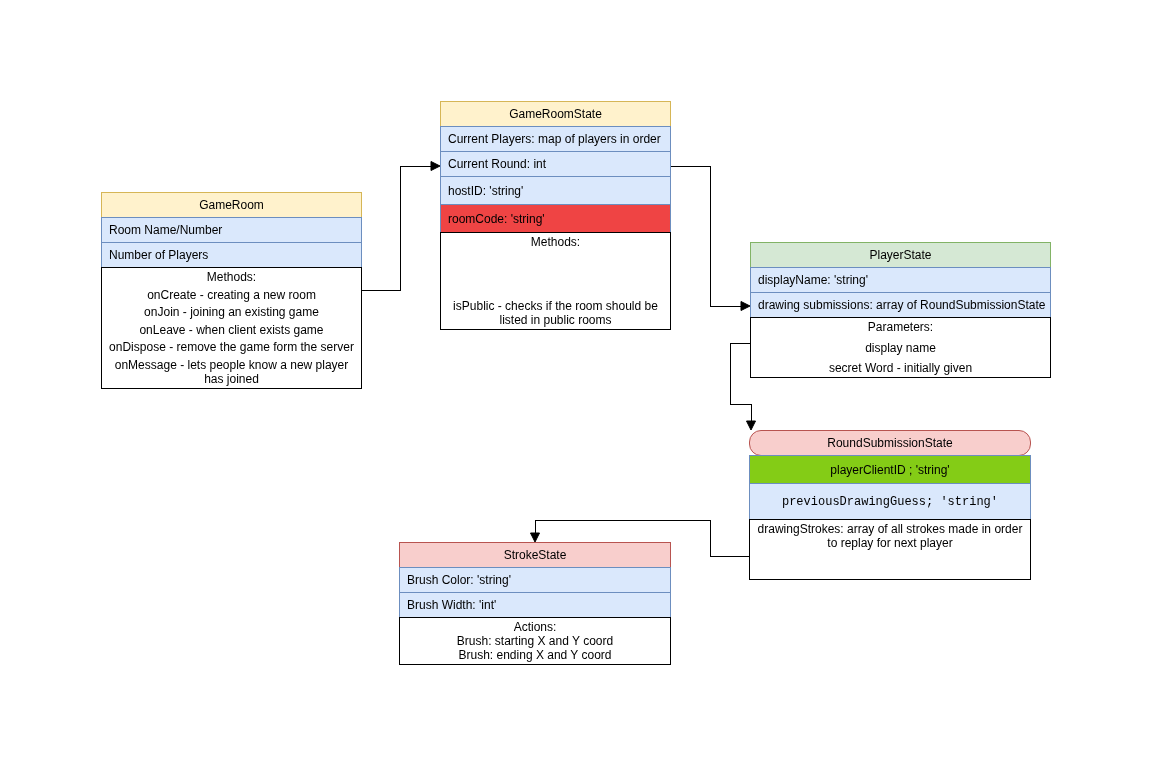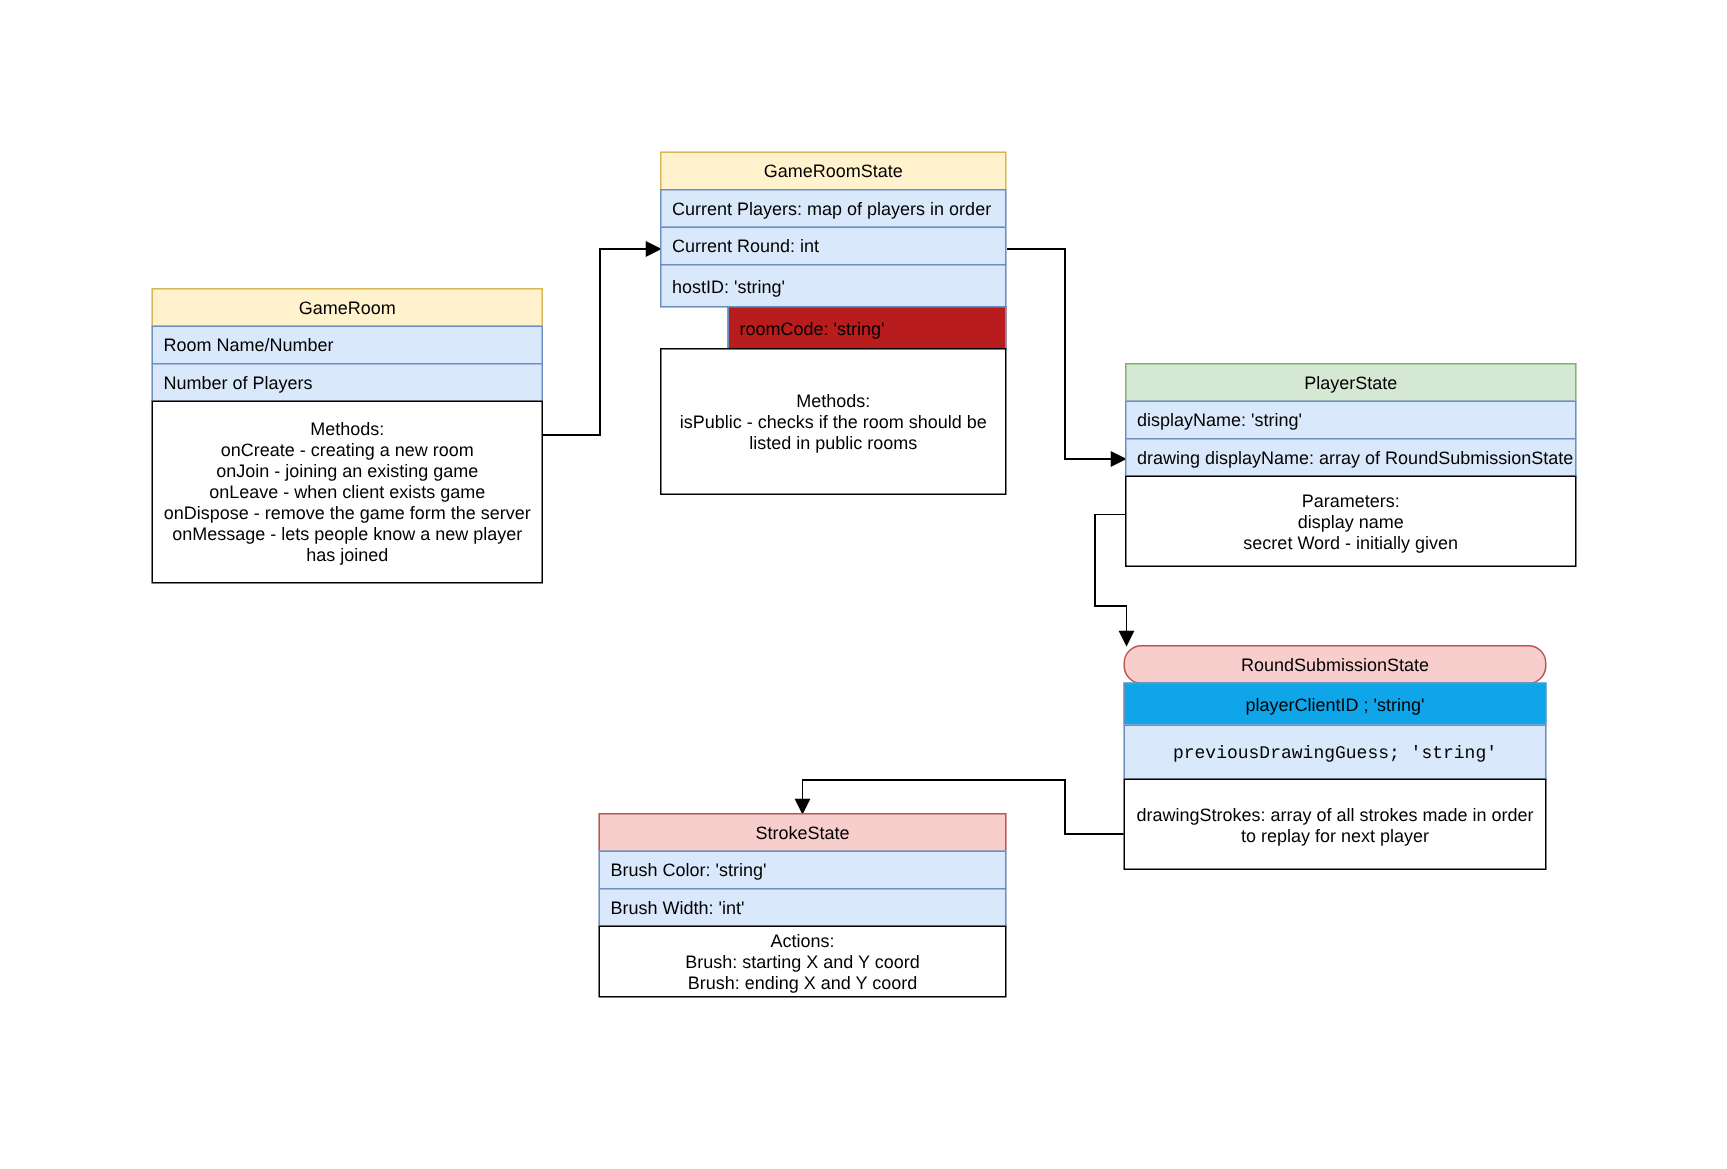--- a/index.html
+++ b/index.html
@@ -27,21 +27,21 @@
     line-height: 14px;
     background: #ffffff;
   }
   .sec + .sec { margin-top: -1px; }
   .hdr { justify-content: center; }
   .row { padding-left: 7px; }
   .row.center { justify-content: center; padding-left: 0; }
   .nbody {
     flex: 1 1 auto;
     flex-direction: column;
-    justify-content: center;
+    justify-content: space-between;
     text-align: center;
     padding: 2px 3px;
     border-color: #000000;
   }
   .fill-yellow { background: #FFF2CC; border-color: #D6B656; }
   .fill-blue   { background: #DAE8FC; border-color: #6C8EBF; }
   .fill-green  { background: #D5E8D4; border-color: #82B366; }
   .fill-red    { background: #F8CECC; border-color: #B85450; }
 
   #n-gameroom        { left: 101px; top: 192px; width: 261px; height: 197px; }
@@ -89,41 +89,41 @@
       <div>onDispose - remove the game form the server</div>
       <div>onMessage - lets people know a new player has joined</div>
     </div>
   </div>
 
   <div class="node" id="n-gameroomstate">
     <div class="sec hdr h26 fill-yellow" style="background-color: rgb(255, 242, 204); border-color: rgb(214, 182, 86);">GameRoomState</div>
     <div class="sec row h26 fill-blue" style="background-color: rgb(218, 232, 252); border-color: rgb(108, 142, 191);">Current Players: map of players in order</div>
     <div class="sec row h26 fill-blue" style="background-color: rgb(218, 232, 252); border-color: rgb(108, 142, 191);">Current Round: int</div>
     <div class="sec row h29 fill-blue" style="background-color: rgb(218, 232, 252); border-color: rgb(108, 142, 191);">hostID: 'string'</div>
-    <div class="sec row h29 fill-blue" style="background-color: #b91c1c; border-color: rgb(108, 142, 191); margin-left: 45px;">roomCode: 'string'</div>
+    <div class="sec row h29 fill-blue" style="background-color: #ef4444; border-color: rgb(108, 142, 191);">roomCode: 'string'</div>
     <div class="sec nbody">
       <div>Methods:</div>
       <div>isPublic - checks if the room should be listed in public rooms</div>
     </div>
   </div>
 
   <div class="node" id="n-playerstate">
     <div class="sec hdr h26 fill-green" style="background-color: rgb(213, 232, 212); border-color: rgb(130, 179, 102);">PlayerState</div>
     <div class="sec row h26 fill-blue" style="background-color: rgb(218, 232, 252); border-color: rgb(108, 142, 191);">displayName: 'string'</div>
-    <div class="sec row h26 fill-blue" style="background-color: rgb(218, 232, 252); border-color: rgb(108, 142, 191);">drawing displayName: array of RoundSubmissionState</div>
+    <div class="sec row h26 fill-blue" style="background-color: rgb(218, 232, 252); border-color: rgb(108, 142, 191);">drawing submissions: array of RoundSubmissionState</div>
     <div class="sec nbody">
       <div>Parameters:</div>
       <div>display name</div>
       <div>secret Word - initially given</div>
     </div>
   </div>
 
   <div class="node" id="n-roundsubmission">
     <div class="sec hdr h26 fill-red" style="background-color: rgb(248, 206, 204); border-color: rgb(184, 84, 80); border-radius: 12px;">RoundSubmissionState</div>
-    <div class="sec row center h29 fill-blue" style="background-color: #0ea5e9; border-color: rgb(108, 142, 191);">playerClientID ; 'string'</div>
+    <div class="sec row center h29 fill-blue" style="background-color: #84cc16; border-color: rgb(108, 142, 191);">playerClientID ; 'string'</div>
     <div class="sec row center h37 fill-blue" style="background-color: rgb(218, 232, 252); border-color: rgb(108, 142, 191);">previousDrawingGuess; 'string'</div>
     <div class="sec nbody">
       <div>drawingStrokes: array of all strokes made in order to replay for next player</div>
     </div>
   </div>
 
   <div class="node" id="n-strokestate">
     <div class="sec hdr h26 fill-red" style="background-color: rgb(248, 206, 204); border-color: rgb(184, 84, 80);">StrokeState</div>
     <div class="sec row h26 fill-blue" style="background-color: rgb(218, 232, 252); border-color: rgb(108, 142, 191);">Brush Color: 'string'</div>
     <div class="sec row h26 fill-blue" style="background-color: rgb(218, 232, 252); border-color: rgb(108, 142, 191);">Brush Width: 'int'</div>

